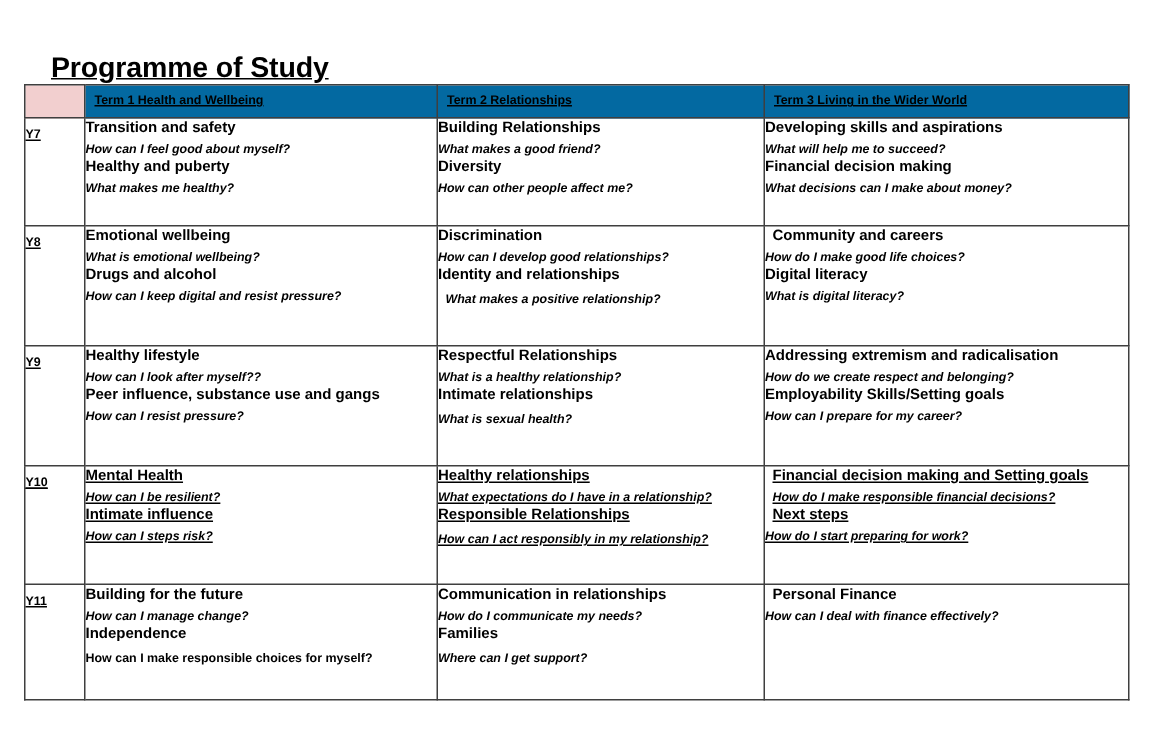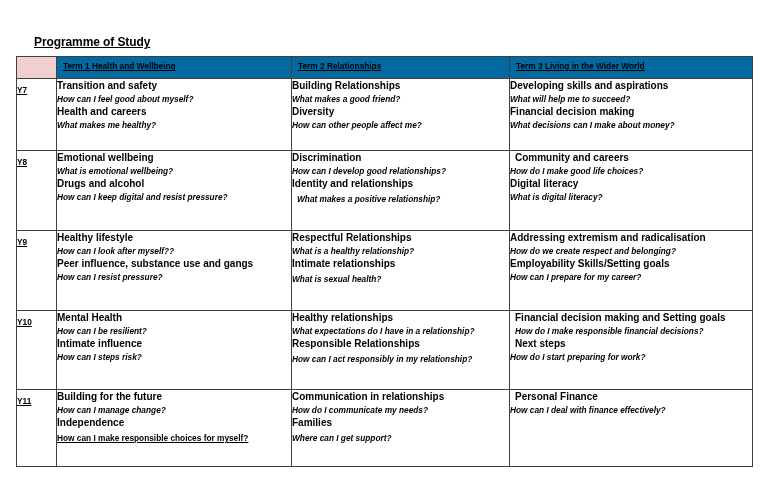--- a/index.html
+++ b/index.html
@@ -18,21 +18,21 @@
     position: relative;
     width: 768px;
     height: 503px;
     box-sizing: border-box;
     padding: 0;
   }
   .doc-title {
     position: absolute;
     left: 34px;
     top: 36px;
-    font-size: 12px;
+    font-size: 19px;
     font-weight: bold;
     text-decoration: underline;
     letter-spacing: -0.1px;
     line-height: 1;
   }
   table.pos-table {
     position: absolute;
     left: 16px;
     top: 56px;
     width: 736px;
@@ -84,29 +84,29 @@
     line-height: 1.38;
     white-space: nowrap;
   }
   .t-q {
     font-size: 8.3px;
     font-weight: bold;
     font-style: italic;
     line-height: 1.5;
     white-space: nowrap;
   }
-  .t-q.upright { font-style: normal; text-decoration: underline; }
+  .t-q.upright { font-style: normal; }
   .indent-1 { padding-left: 5px; }
   .gap-top { margin-top: 2px; }
 
   
   tr.r-y7 td  { height: 71px; }
   tr.r-y8 td  { height: 79px; }
   tr.r-y9 td  { height: 79px; }
-  tr.r-y10 td { height: 78px; }
+  tr.r-y10 td { height: 78px; text-decoration: underline; }
   tr.r-y11 td { height: 76px; }
 </style>
 </head>
 <body>
 
 <div class="page">
 
   <div class="doc-title">Programme of Study</div>
 
   <table class="pos-table">
@@ -134,21 +134,21 @@
     </thead>
     <tbody>
 
       <tr class="r-y7">
         <td class="year-cell">
           <span class="year-label">Y7</span>
         </td>
         <td class="topic-cell">
           <div class="t-head">Transition and safety</div>
           <div class="t-q">How can I feel good about myself?</div>
-          <div class="t-head">Health and careers</div>
+          <div class="t-head">Healthy and puberty</div>
           <div class="t-q">What makes me healthy?</div>
         </td>
         <td class="topic-cell">
           <div class="t-head">Building Relationships</div>
           <div class="t-q">What makes a good friend?</div>
           <div class="t-head">Diversity</div>
           <div class="t-q">How can other people affect me?</div>
         </td>
         <td class="topic-cell">
           <div class="t-head">Developing skills and aspirations</div>

